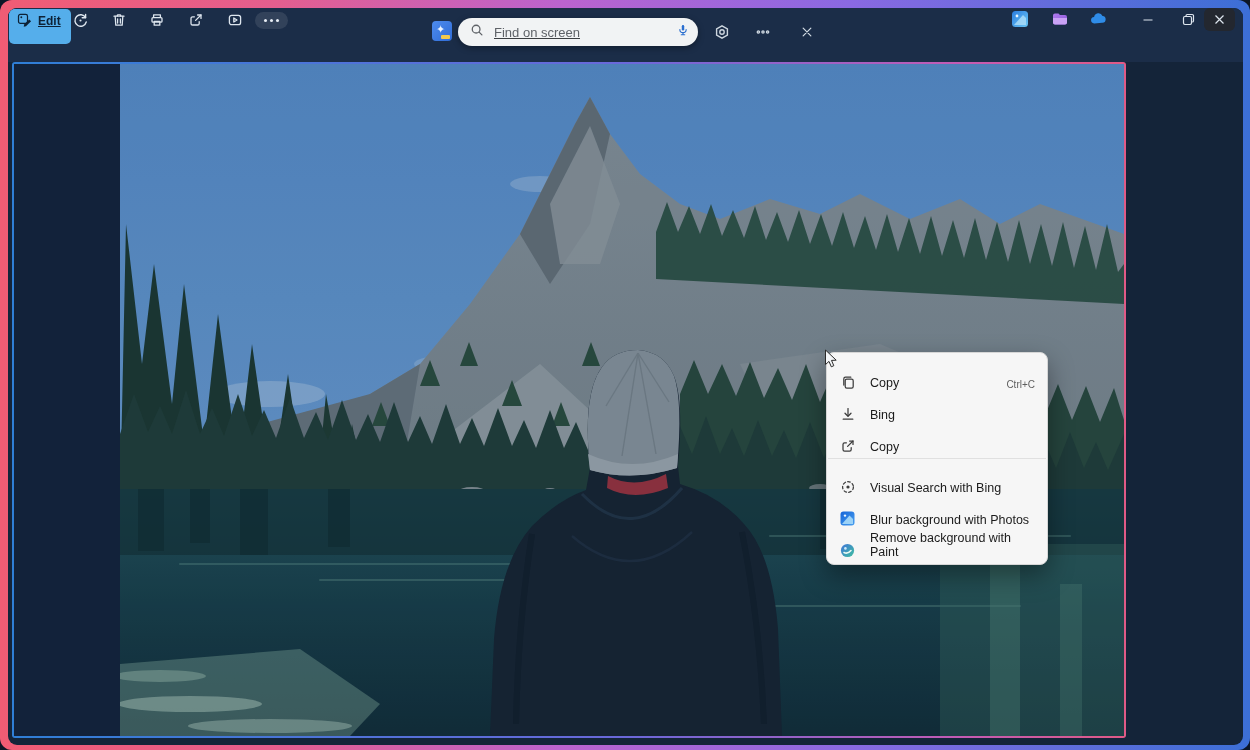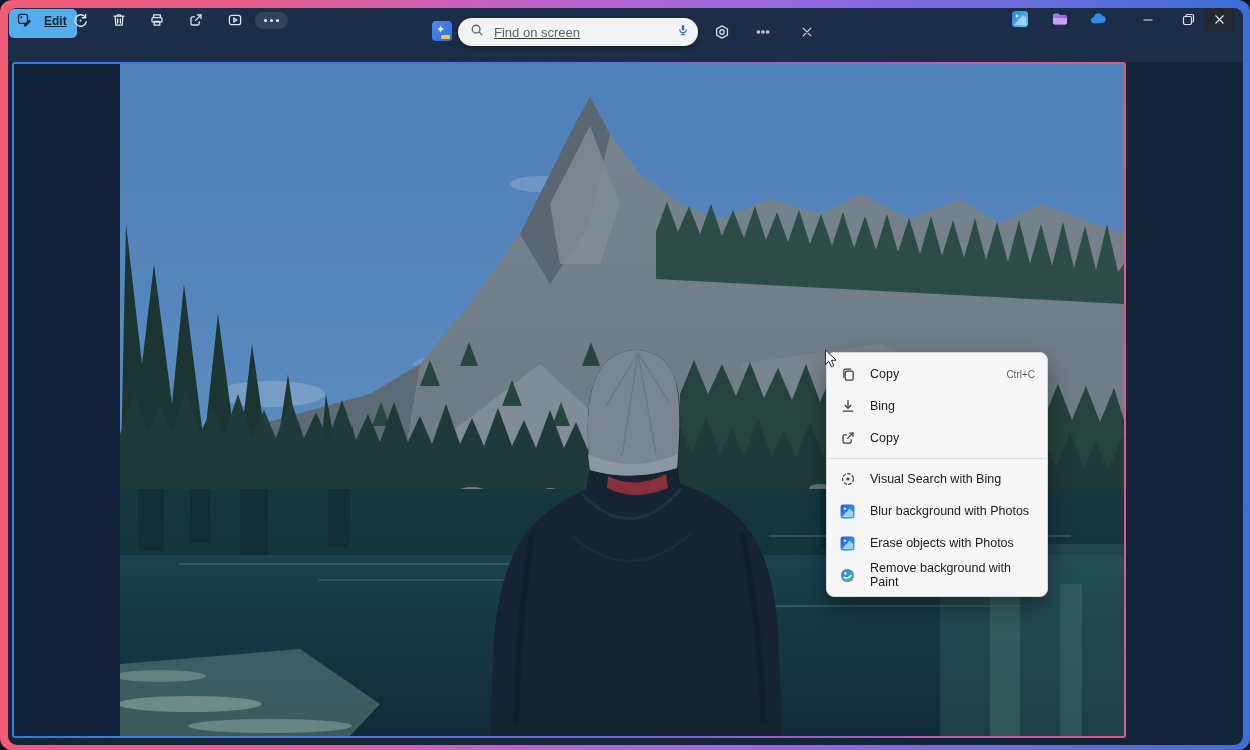--- a/index.html
+++ b/index.html
@@ -9,22 +9,22 @@
     -webkit-font-smoothing:antialiased;
   }
   
   #frame{position:absolute;inset:0;border-radius:12px;
     background:linear-gradient(90deg,#f05c74 0%,#e55e8e 22%,#bb63cf 45%,#8a69e2 68%,#3c6fd6 100%);}
   #screen{position:absolute;left:8px;top:8px;right:7px;bottom:5px;
     background:#142439;border-radius:9px;overflow:hidden;}
   #headerband{position:absolute;left:0;top:0;right:0;height:54px;background:#1b2d48;}
 
   
-  .edit-btn{position:absolute;left:1px;top:1px;height:23px;padding:0 10px 6px 8px;
-    background:#55aeeb;border-radius:5px;display:flex;align-items:center;gap:12px;
+  .edit-btn{position:absolute;left:1px;top:1px;height:23px;padding:0 10px 12px 8px;
+    background:#55aeeb;border-radius:5px;display:flex;align-items:center;gap:6px;
     color:#0d2236;font-size:12px;font-weight:bold;cursor:default;text-decoration:underline;}
   .tool-btn{position:absolute;top:2px;width:22px;height:20px;display:flex;
     align-items:center;justify-content:center;}
   .tool-btn svg{stroke:#dde5ee;fill:none;stroke-width:1.3;stroke-linecap:round;stroke-linejoin:round;}
   .more-pill{position:absolute;left:247px;top:4px;width:33px;height:17px;border-radius:9px;
     background:rgba(255,255,255,.10);display:flex;align-items:center;justify-content:center;gap:3px;}
   .more-pill i{width:3px;height:3px;border-radius:50%;background:#e8eef5;display:block;}
 
   
   #ctd-icon{position:absolute;left:424px;top:13px;width:20px;height:20px;border-radius:4px;
@@ -49,21 +49,21 @@
   .hl-rect{position:absolute;left:4px;top:54px;width:1114px;height:676px;
     background:linear-gradient(90deg,#2f7fd6 0%,#6a68da 55%,#c45bb4 85%,#e05a86 100%);
     border-radius:3px;padding:2px;box-sizing:border-box;}
   .hl-inner{width:100%;height:100%;background:#12223a;position:relative;overflow:hidden;}
   #photo{position:absolute;left:106px;top:0;width:1004px;height:672px;}
 
   
   .ctx-menu{position:absolute;left:818px;top:344px;width:222px;background:#f6f6f6;
     border:1px solid #d6d6d6;border-radius:8px;box-shadow:0 10px 26px rgba(0,0,0,.38);
     padding:5px 0;box-sizing:border-box;}
-  .mi{height:32px;display:flex;align-items:center;padding:0 12px;gap:14px;
+  .mi{height:32px;display:flex;align-items:flex-end;padding:0 12px;gap:14px;
     font-size:12.5px;color:#1b1b1b;cursor:default;}
   .mi .ic{width:17px;height:17px;display:flex;align-items:center;justify-content:center;flex:0 0 17px;}
   .mi .ic svg{stroke:#3c3c3c;fill:none;stroke-width:1.25;stroke-linecap:round;stroke-linejoin:round;}
   .mi .shortcut{margin-left:auto;font-size:10px;color:#5e5e5e;}
   .mi .chev{margin-left:auto;}
   .sep{height:1px;background:#e0e0e0;margin:4px 1px;}
 
   #cursor{position:absolute;left:816px;top:341px;}
 </style>
 </head>
@@ -361,30 +361,20 @@
               <rect x="0.5" y="0.5" width="14" height="14" rx="3" fill="url(#mp1)" stroke="none"></rect>
               <path d="M2 13 L9.5 4.5 L13 8 L13 13 Z" fill="#9cd2f7" stroke="none"></path>
               <circle cx="5" cy="4.6" r="1.2" fill="#eaf6ff" stroke="none"></circle>
             </svg>
           </span>
         <span>Blur background with Photos</span>
       </div>
       <div class="mi">
         <span class="ic">
             <svg width="15" height="15" viewBox="0 0 15 15">
-              <rect x="0.5" y="0.5" width="14" height="14" rx="3" fill="url(#mp1)" stroke="none"></rect>
-              <path d="M2 13 L9.5 4.5 L13 8 L13 13 Z" fill="#9cd2f7" stroke="none"></path>
-              <circle cx="5" cy="4.6" r="1.2" fill="#eaf6ff" stroke="none"></circle>
-            </svg>
-          </span>
-        <span>Erase objects with Photos</span>
-      </div>
-      <div class="mi">
-        <span class="ic">
-            <svg width="15" height="15" viewBox="0 0 15 15">
               <defs>
                 <linearGradient id="pt1" x1="0" y1="0" x2="1" y2="1">
                   <stop offset="0" stop-color="#3f74d8"></stop>
                   <stop offset="1" stop-color="#3fbfa0"></stop>
                 </linearGradient>
               </defs>
               <circle cx="7.5" cy="7.5" r="6.6" fill="url(#pt1)" stroke="none"></circle>
               <path d="M4 9.5 Q7.5 11.5 11 7.5" stroke="#eafaf4" stroke-width="1.6" fill="none"></path>
               <circle cx="5.4" cy="5.4" r="1.3" fill="#cfe9f9" stroke="none"></circle>
             </svg>

